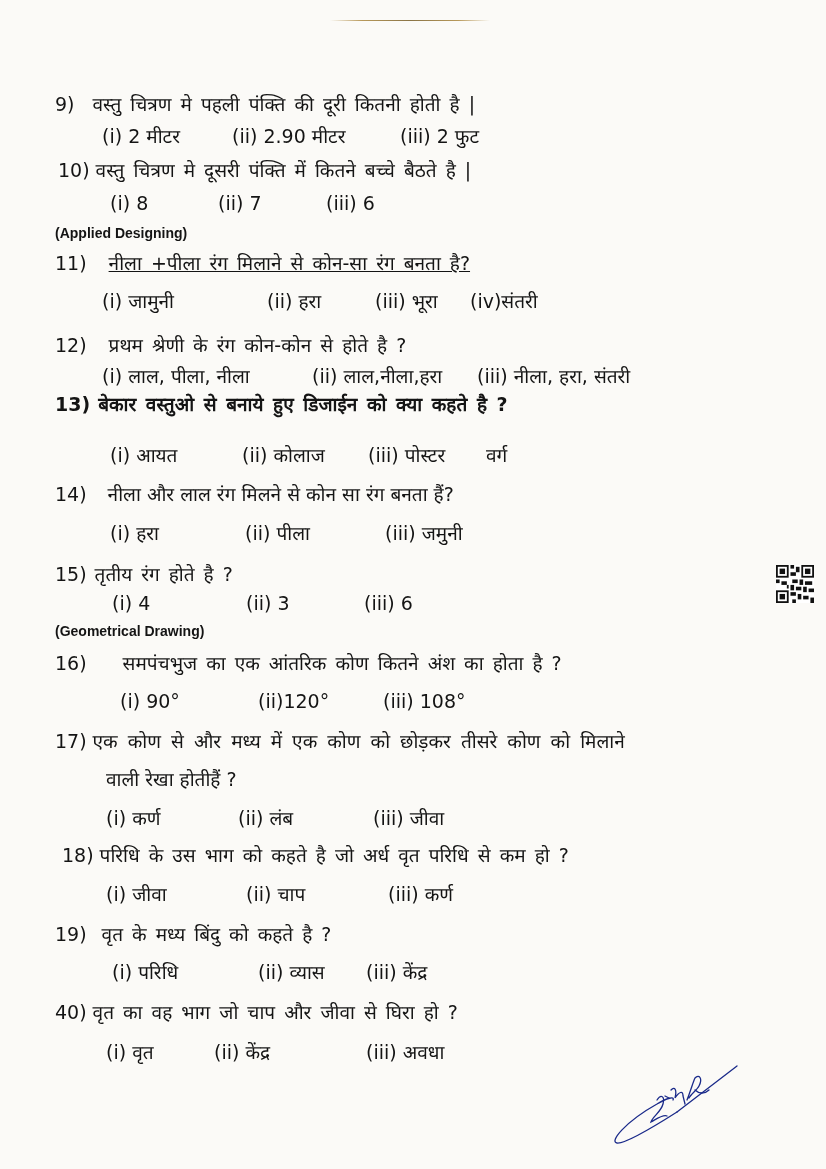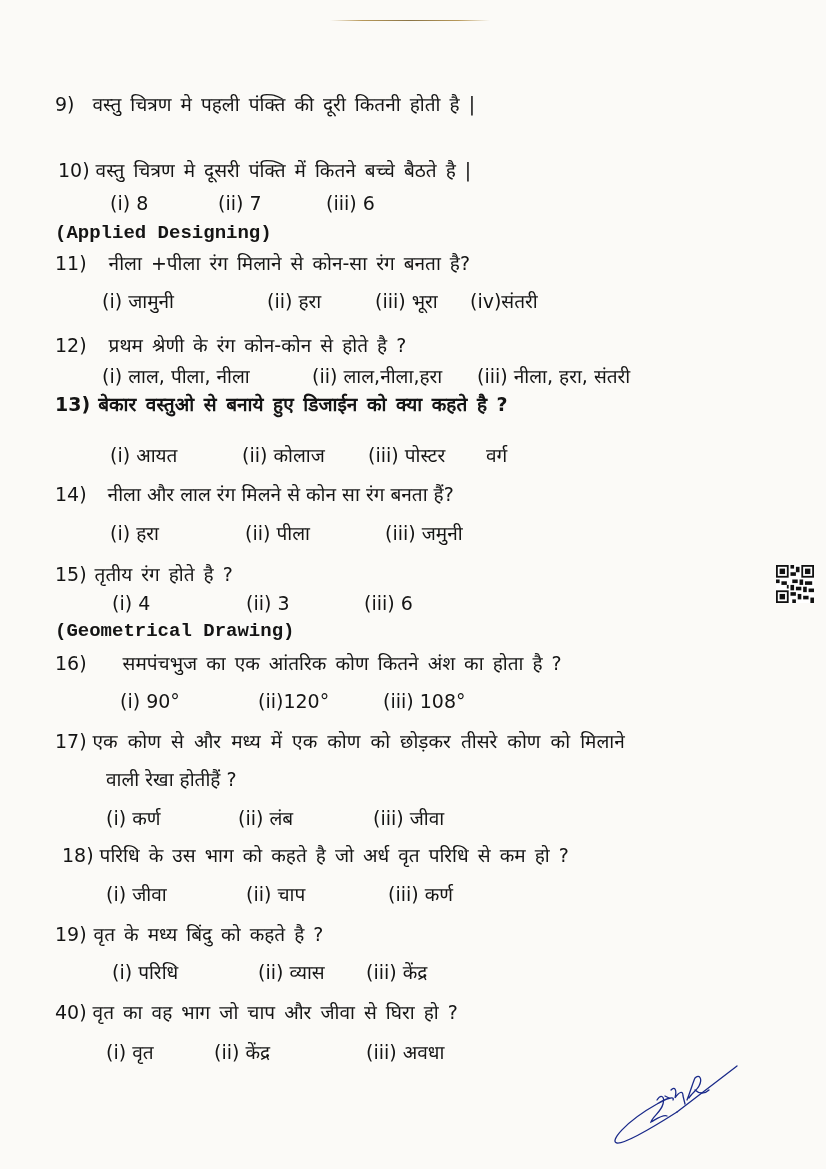--- a/index.html
+++ b/index.html
@@ -11,49 +11,52 @@
     position: relative;
   }
   .page { position: absolute; inset: 0; }
   .top-rule {
     position: absolute; left: 330px; top: 20px; width: 160px; height: 1px;
     background: linear-gradient(90deg, rgba(200,170,110,0) 0%, #b8995a 20%, #8a7446 50%, #b8995a 80%, rgba(200,170,110,0) 100%);
   }
   .line { position: absolute; white-space: nowrap; font-size: 19px; line-height: 24px; }
   .qnum { display: inline-block; }
   .section {
-    position: absolute; font-family: Liberation Mono, monospace; font-weight: bold;
-    font-size: 19px; line-height: 22px;
+    position: absolute; font-family: Liberation Sans, sans-serif; font-weight: bold;
+    font-size: 14px; line-height: 22px;
   }
   .opt { display: inline-block; }
   .qr {
     position: absolute; left: 776px; top: 565px; width: 38px; height: 38px;
   }
   .signature { position: absolute; left: 605px; top: 1060px; width: 140px; height: 95px; }
 </style>
 </head>
 <body>
 
 <div class="page">
   <div class="top-rule"></div>
 
   <div class="line" style="left:55px;top:92px;word-spacing:3px;">
     <span class="qnum" style="margin-right:18px">9)</span><span>वस्तु चित्रण मे पहली पंक्ति की दूरी कितनी होती है |</span>
   </div>
+  <div class="line" style="left:102px;top:124px;">
+    <span class="opt" style="width:130px">(i) 2 मीटर</span><span class="opt" style="width:168px">(ii) 2.90 मीटर</span><span class="opt">(iii) 2 फुट</span>
+  </div>
 
   <div class="line" style="left:58px;top:158px;word-spacing:3px;">
     <span class="qnum" style="margin-right:6px">10)</span><span>वस्तु चित्रण मे दूसरी पंक्ति में कितने बच्चे बैठते है |</span>
   </div>
   <div class="line" style="left:110px;top:191px;">
     <span class="opt" style="width:108px">(i) 8</span><span class="opt" style="width:108px">(ii) 7</span><span class="opt">(iii) 6</span>
   </div>
 
   <div class="section" style="left:55px;top:222px;">(Applied Designing)</div>
 
-  <div class="line" style="left:55px;top:251px;word-spacing:3px;">
+  <div class="line" style="left:55px;top:251px;word-spacing:3px;text-decoration:underline;">
     <span class="qnum" style="margin-right:22px">11)</span><span>नीला +पीला रंग मिलाने से कोन-सा रंग बनता है?</span>
   </div>
   <div class="line" style="left:102px;top:289px;">
     <span class="opt" style="width:165px">(i) जामुनी</span><span class="opt" style="width:108px">(ii) हरा</span><span class="opt" style="width:95px">(iii) भूरा</span><span class="opt">(iv)संतरी</span>
   </div>
 
   <div class="line" style="left:55px;top:316px;word-spacing:3px;margin-top:17px;">
     <span class="qnum" style="margin-right:22px">12)</span><span>प्रथम श्रेणी के रंग कोन-कोन से होते है ?</span>
   </div>
   <div class="line" style="left:102px;top:364px;">
@@ -132,21 +135,21 @@
   </div>
 
   <div class="line" style="left:62px;top:843px;word-spacing:3px;">
     <span class="qnum" style="margin-right:6px">18)</span><span>परिधि के उस भाग को कहते है जो अर्ध वृत परिधि से कम हो ?</span>
   </div>
   <div class="line" style="left:106px;top:882px;">
     <span class="opt" style="width:140px">(i) जीवा</span><span class="opt" style="width:142px">(ii) चाप</span><span class="opt">(iii) कर्ण</span>
   </div>
 
   <div class="line" style="left:55px;top:922px;word-spacing:3px;">
-    <span class="qnum" style="margin-right:7px">19)</span><span>वृत के मध्य बिंदु को कहते है ?</span>
+    <span class="qnum" style="margin-right:15px">19)</span><span>वृत के मध्य बिंदु को कहते है ?</span>
   </div>
   <div class="line" style="left:112px;top:960px;text-decoration:underline;">
     <span class="opt" style="width:146px">(i) परिधि</span><span class="opt" style="width:108px">(ii) व्यास</span><span class="opt">(iii) केंद्र</span>
   </div>
 
   <div class="line" style="left:55px;top:1000px;word-spacing:3px;">
     <span class="qnum" style="margin-right:6px">40)</span><span>वृत का वह भाग जो चाप और जीवा से घिरा हो ?</span>
   </div>
   <div class="line" style="left:106px;top:1040px;">
     <span class="opt" style="width:108px">(i) वृत</span><span class="opt" style="width:152px">(ii) केंद्र</span><span class="opt">(iii) अवधा</span>

